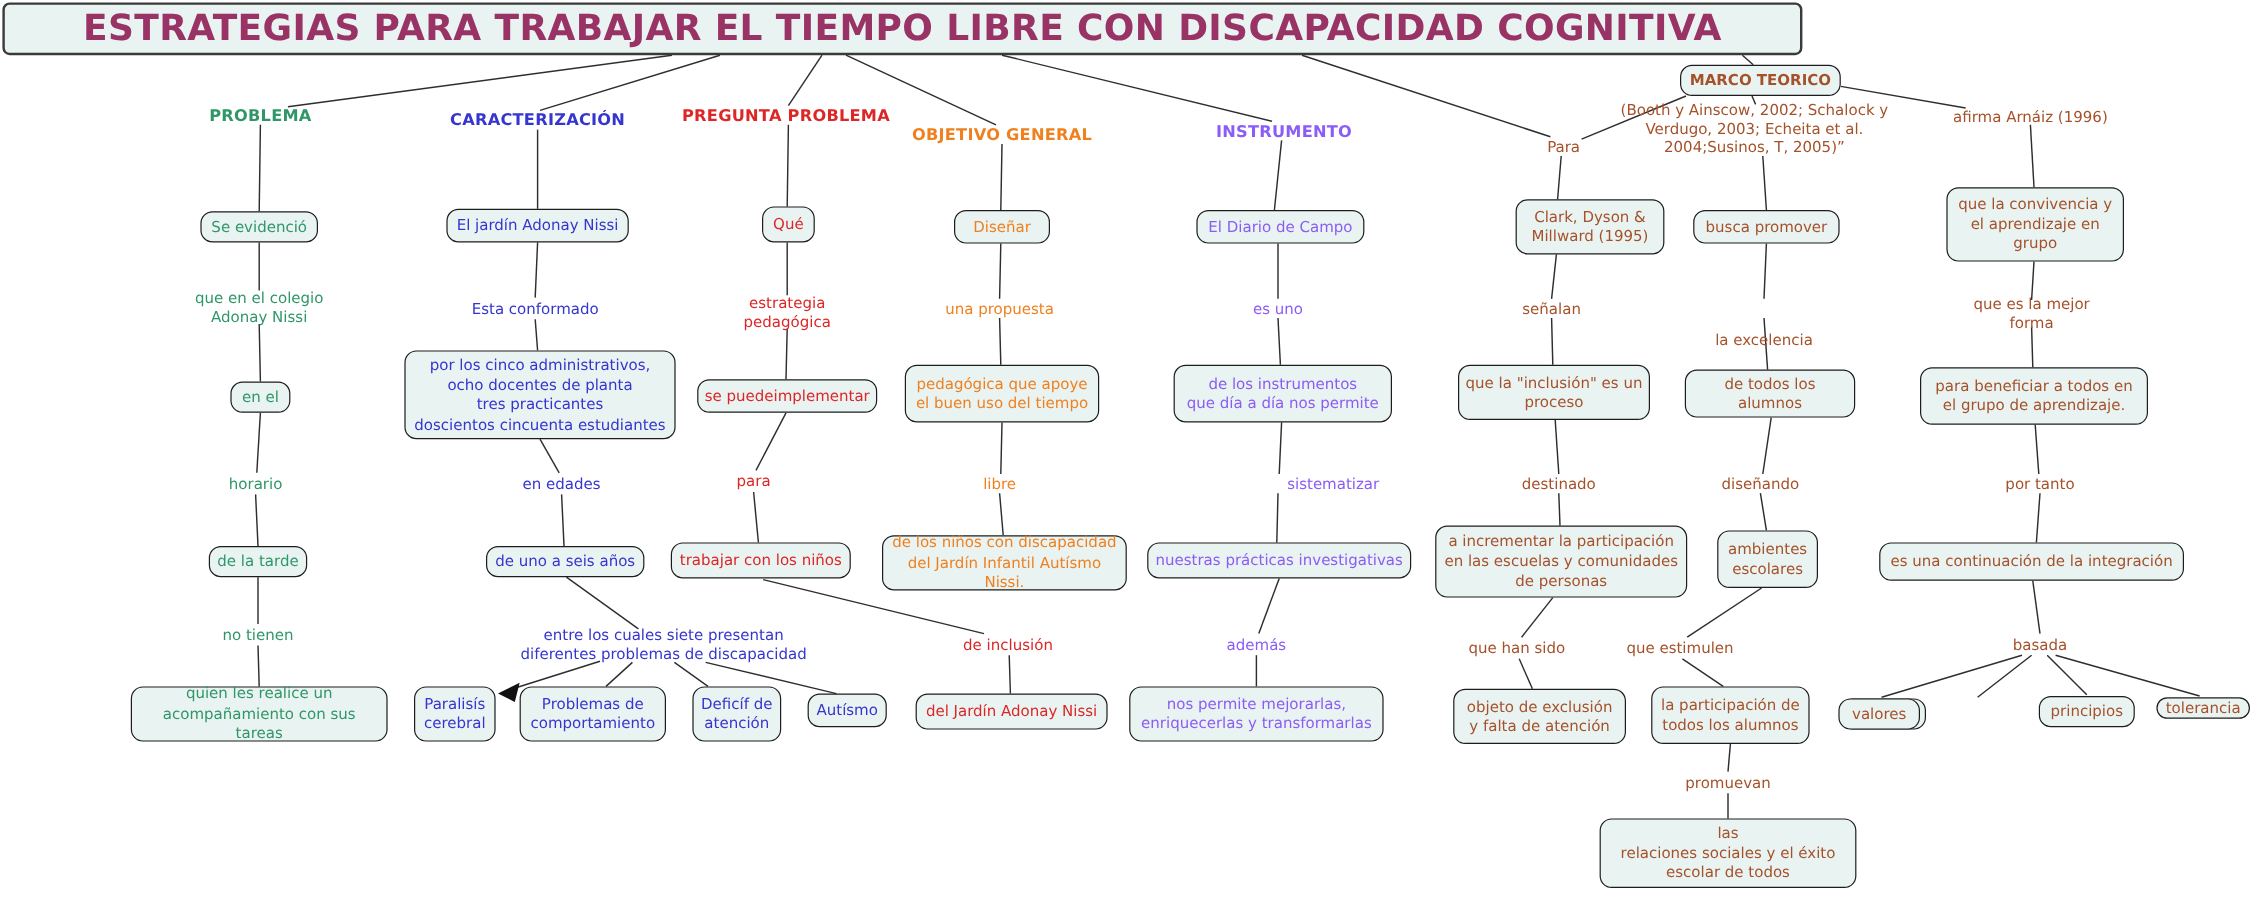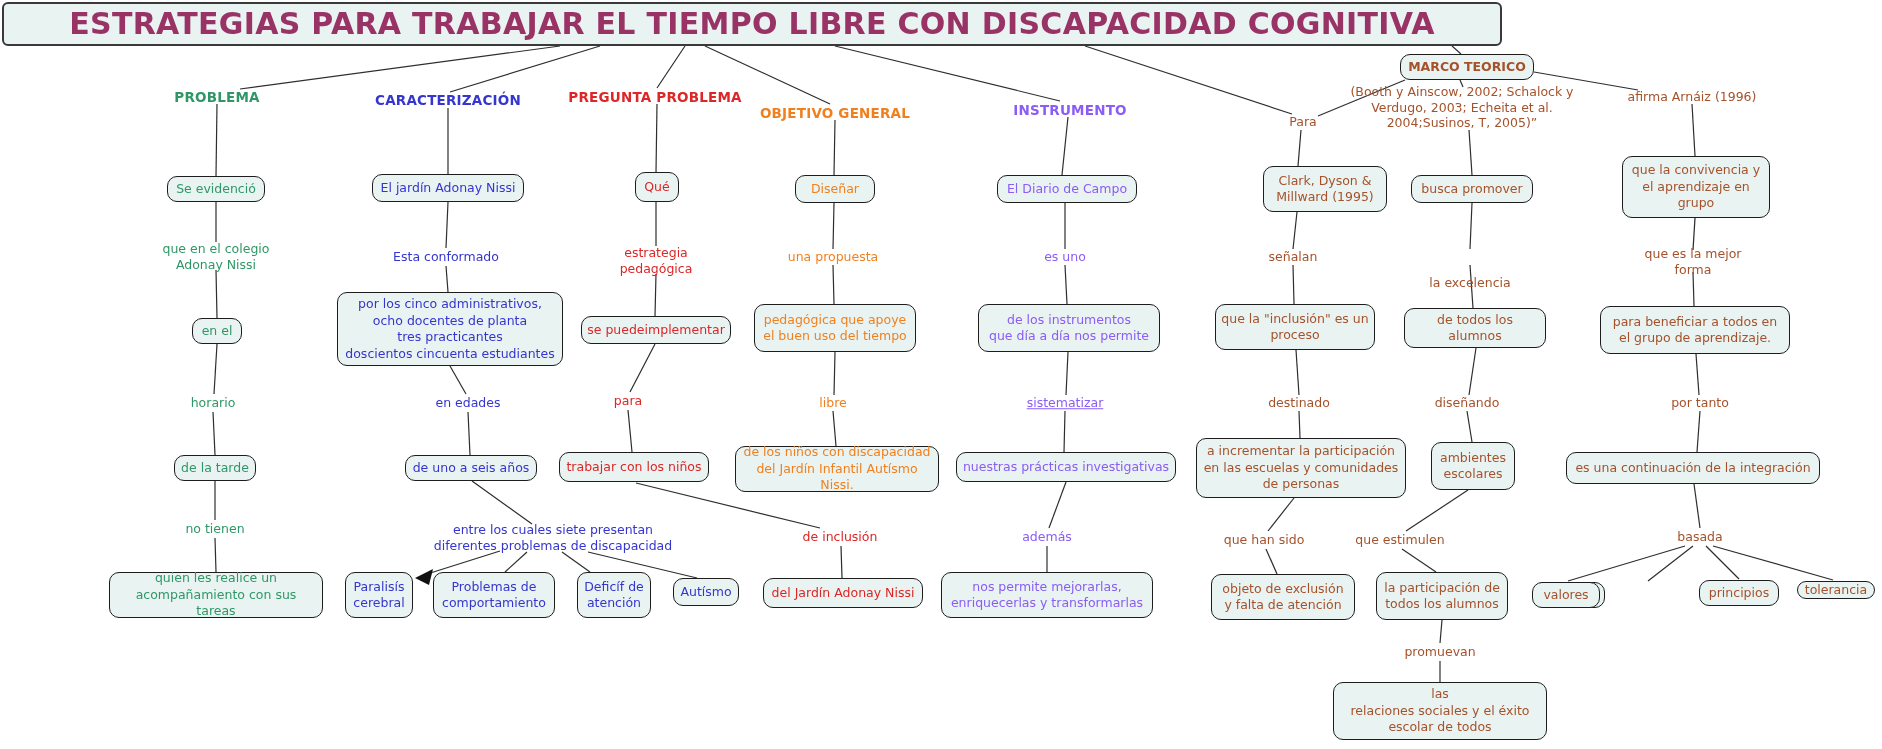--- a/index.html
+++ b/index.html
@@ -167,21 +167,21 @@
   <div class="node o" style="left:754px;top:304px;width:162px;height:48px;">pedagógica que apoye
 el buen uso del tiempo</div>
   <div class="label o" style="left:833px;top:403px;">libre</div>
   <div class="node o" style="left:735px;top:446px;width:204px;height:46px;">de los niños con discapacidad
 del Jardín Infantil Autísmo Nissi.</div>
 
   <div class="node p" style="left:997px;top:175px;width:140px;height:28px;">El Diario de Campo</div>
   <div class="label p" style="left:1065px;top:257px;">es uno</div>
   <div class="node p" style="left:978px;top:304px;width:182px;height:48px;">de los instrumentos
 que día a día nos permite</div>
-  <div class="label p" style="left:1065px;top:403px;text-decoration:underline;">sistematizar</div>
+  <div class="label p" style="left:1111px;top:403px;">sistematizar</div>
   <div class="node p" style="left:956px;top:452px;width:220px;height:30px;">nuestras prácticas investigativas</div>
   <div class="label p" style="left:1047px;top:537px;">además</div>
   <div class="node p" style="left:941px;top:572px;width:212px;height:46px;">nos permite mejorarlas,
 enriquecerlas y transformarlas</div>
 
   <div class="label m" style="left:1303px;top:122px;">Para</div>
   <div class="label m" style="left:1462px;top:107px;">(Booth y Ainscow, 2002; Schalock y
 Verdugo, 2003; Echeita et al.
 2004;Susinos, T, 2005)”</div>
   <div class="label m" style="left:1692px;top:97px;">afirma Arnáiz (1996)</div>

